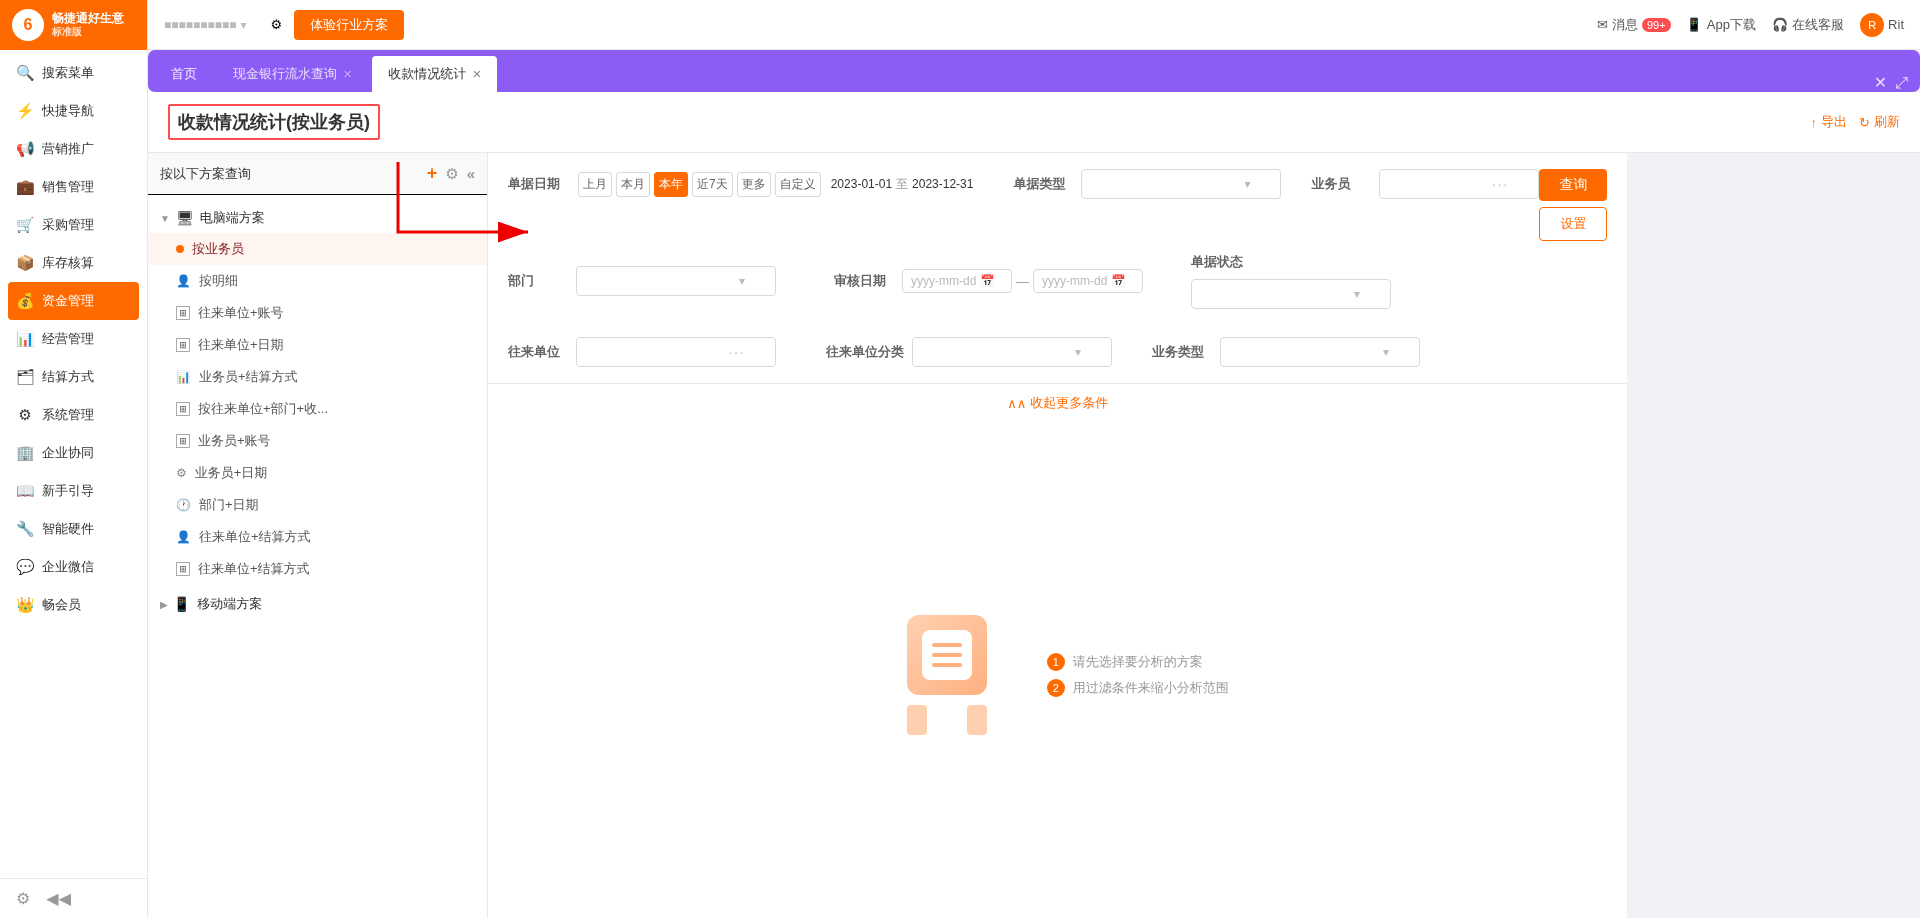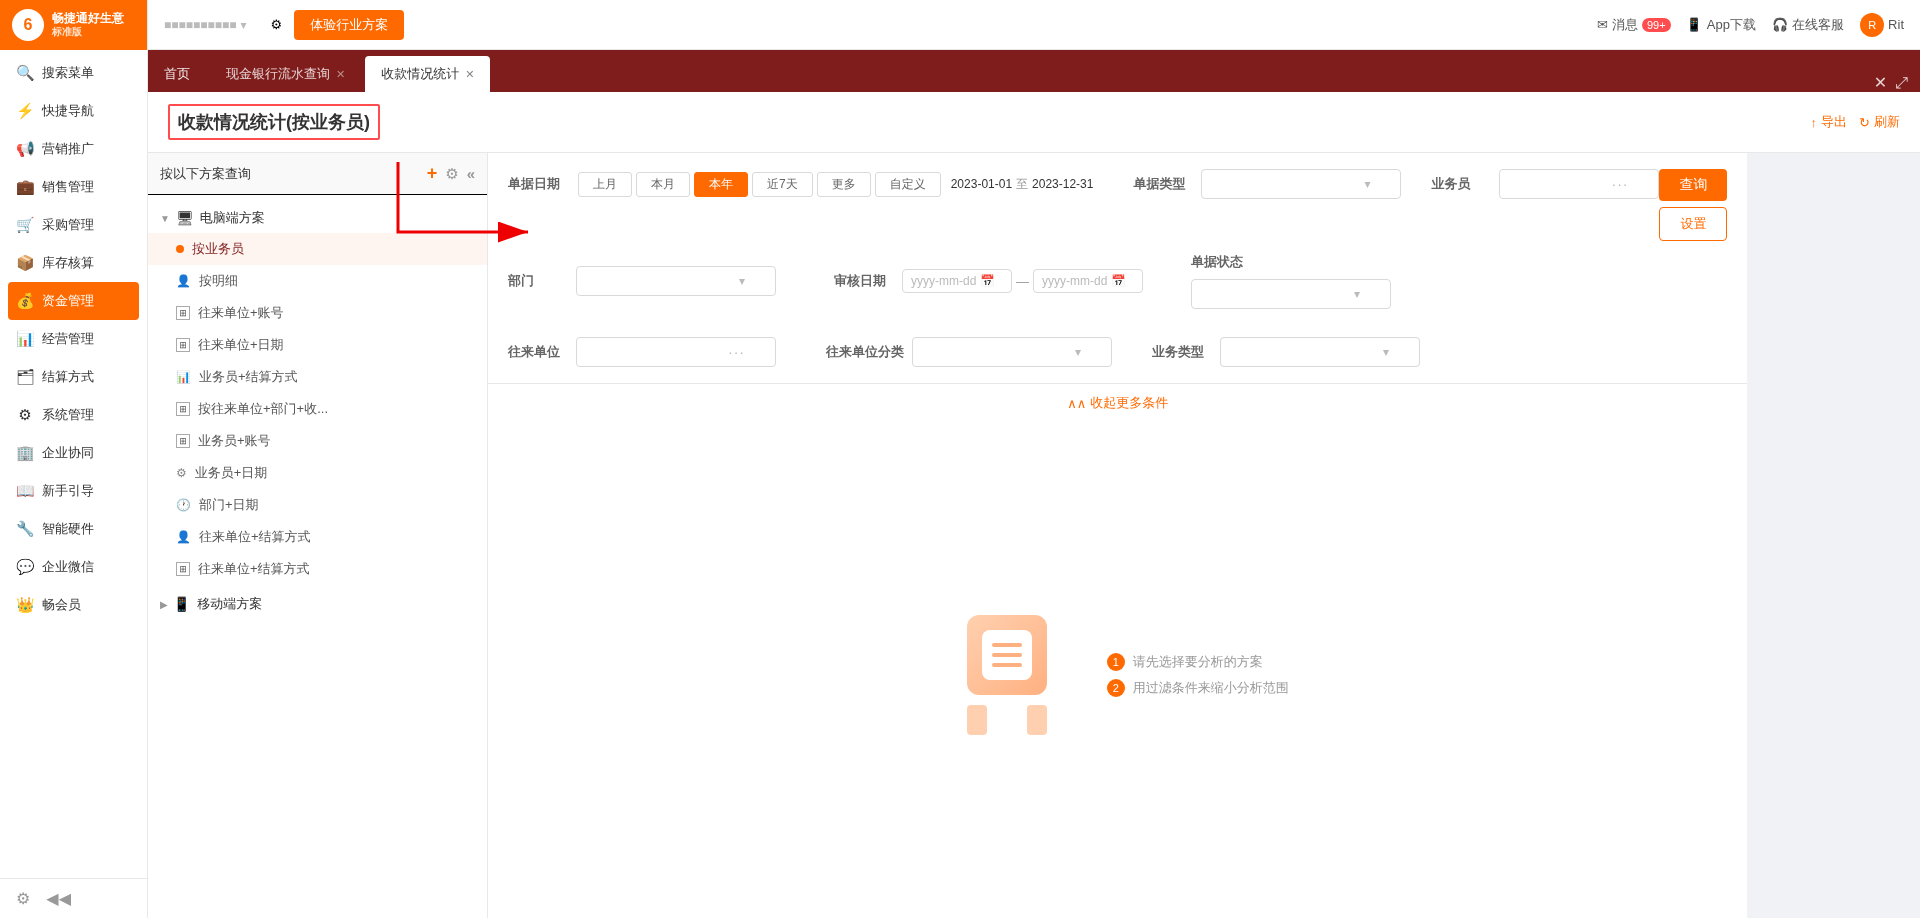--- a/index.html
+++ b/index.html
@@ -40,21 +40,21 @@
       display: flex; align-items: center; padding: 0 16px; gap: 12px;
     }
     .header-breadcrumb { color: #999; font-size: 12px; display: flex; align-items: center; gap: 4px; }
     .header-actions { margin-left: auto; display: flex; align-items: center; gap: 16px; }
     .header-btn { color: #ff6a00; background: #ff6a00; color: #fff; border: none; padding: 6px 16px; border-radius: 4px; cursor: pointer; font-size: 13px; }
     .header-action-item { display: flex; align-items: center; gap: 4px; color: #555; font-size: 13px; cursor: pointer; }
     .badge { background: #ff4d4f; color: #fff; border-radius: 10px; font-size: 11px; padding: 1px 5px; }
 
     
     .tab-bar {
-      height: 42px; background: #7f1d1d; display: flex; align-items: flex-end; padding: 0 0 0 0;
+      height: 42px; background: #8b5cf6; display: flex; align-items: flex-end; padding: 0 0 0 7px; border-radius: 7px;
     }
     .tab-item {
       height: 36px; padding: 0 16px; display: flex; align-items: center; gap: 6px;
       cursor: pointer; color: rgba(255,255,255,0.8); font-size: 13px; border-radius: 4px 4px 0 0;
       margin-left: 4px;
     }
     .tab-item.active { background: #fff; color: #333; }
     .tab-item .tab-close { font-size: 11px; opacity: 0.6; cursor: pointer; }
     .tab-home { color: rgba(255,255,255,0.9); padding: 0 16px; height: 36px; display: flex; align-items: center; cursor: pointer; }
     .tab-bar-right { margin-left: auto; display: flex; align-items: center; gap: 8px; padding-right: 12px; }
@@ -71,21 +71,21 @@
     .page-title {
       font-size: 18px; font-weight: bold; color: #333; border: 2px solid #ff4d4f; padding: 4px 8px; border-radius: 2px;
     }
     .page-title-actions { display: flex; gap: 12px; }
     .btn-export, .btn-refresh {
       display: flex; align-items: center; gap: 4px; color: #ff6a00; cursor: pointer; font-size: 13px;
       background: none; border: none;
     }
     .filter-label { color: #666; font-size: 13px; min-width: 60px; font-weight: bold; }
     .date-tag {
-      padding: 3px 14px; border-radius: 3px; font-size: 12px; cursor: pointer;
+      padding: 3px 4px; border-radius: 3px; font-size: 12px; cursor: pointer;
       border: 1px solid #d9d9d9; color: #666;
     }
     .date-tag.active { background: #ff6a00; color: #fff; border-color: #ff6a00; }
 
     .btn-query {
       background: #ff6a00; color: #fff; border: none; padding: 7px 20px;
       border-radius: 4px; cursor: pointer; font-size: 14px;
     }
     .btn-setting {
       background: #fff; color: #ff6a00; border: 1px solid #ff6a00; padding: 7px 16px;

